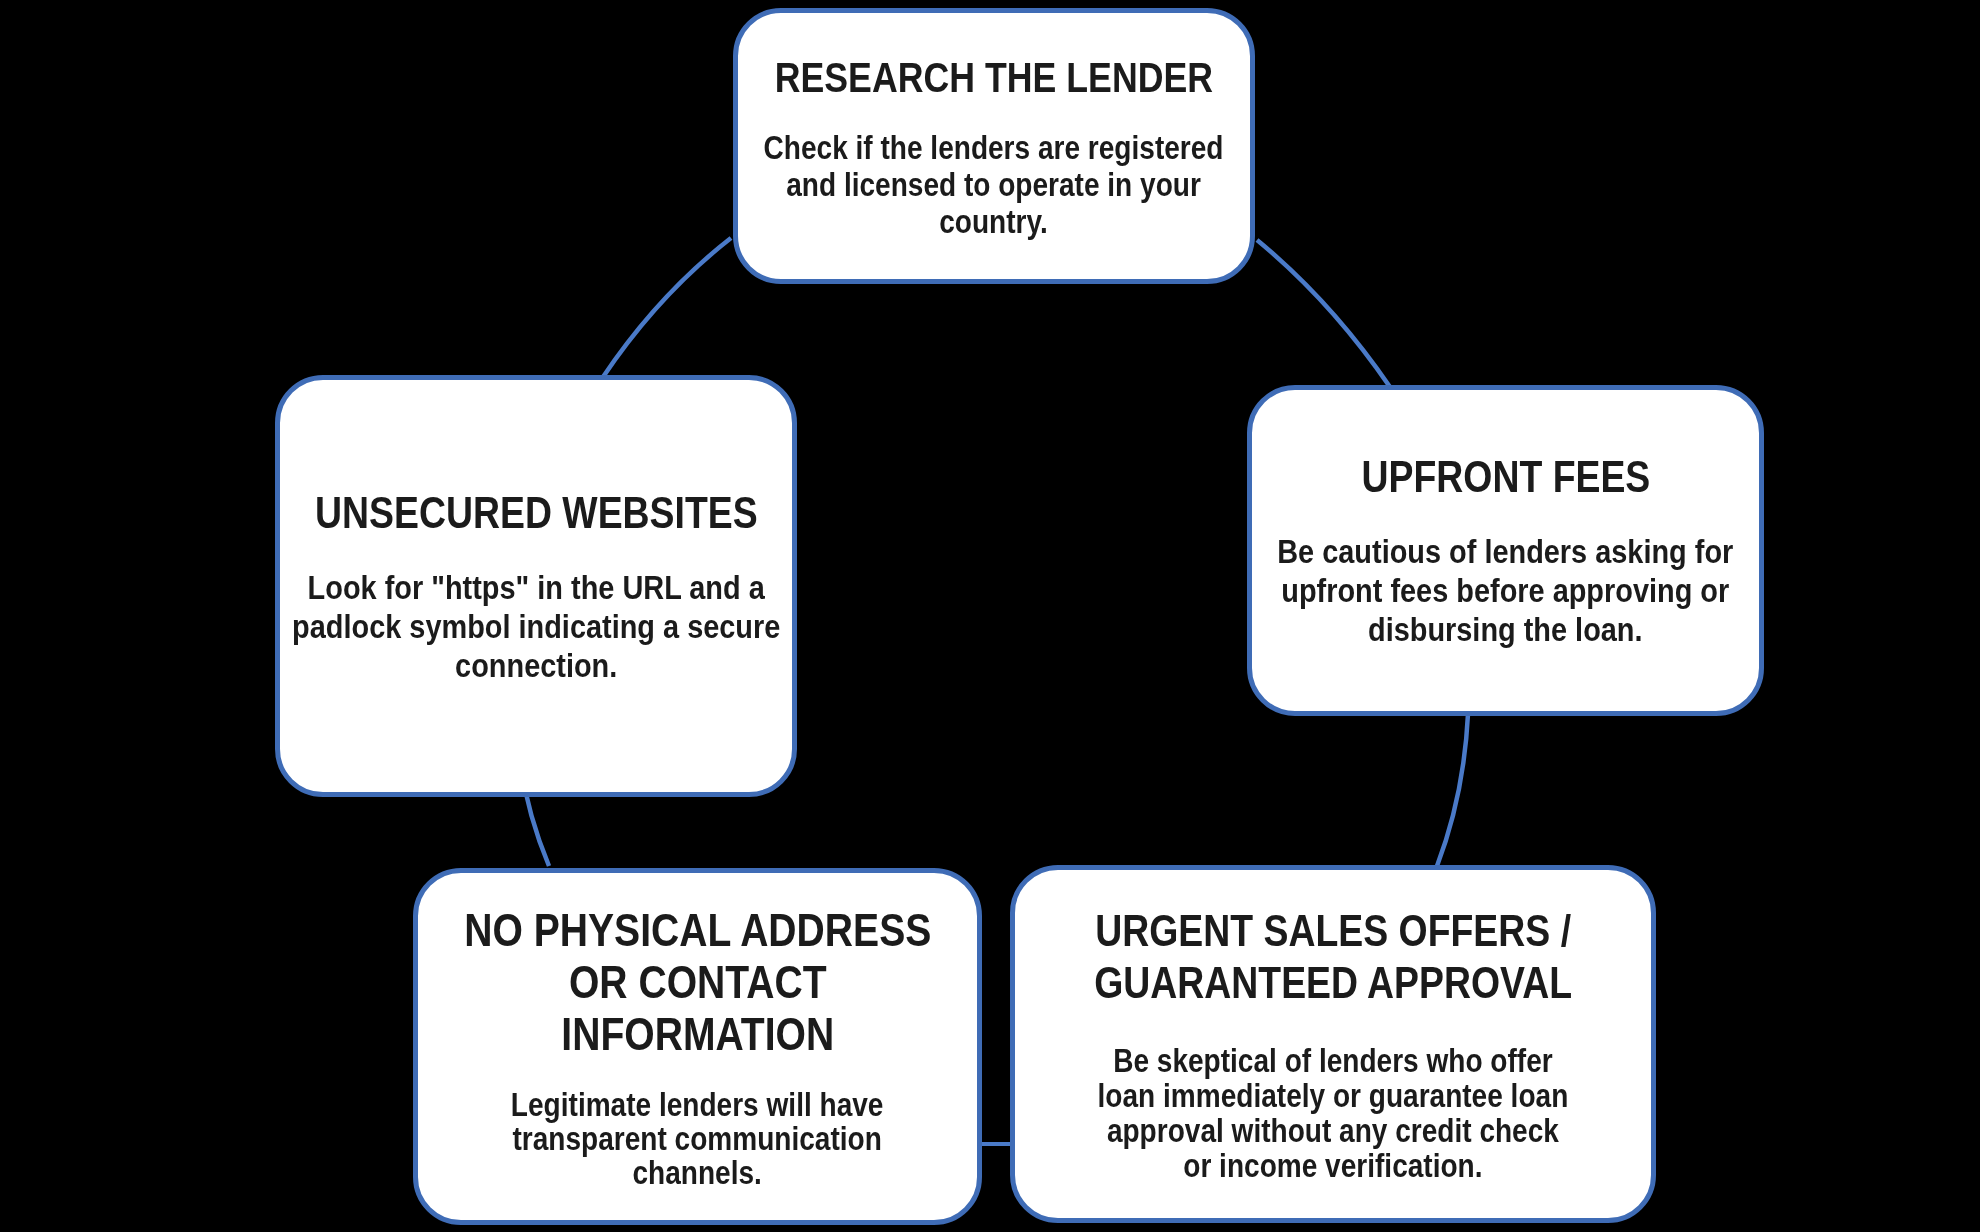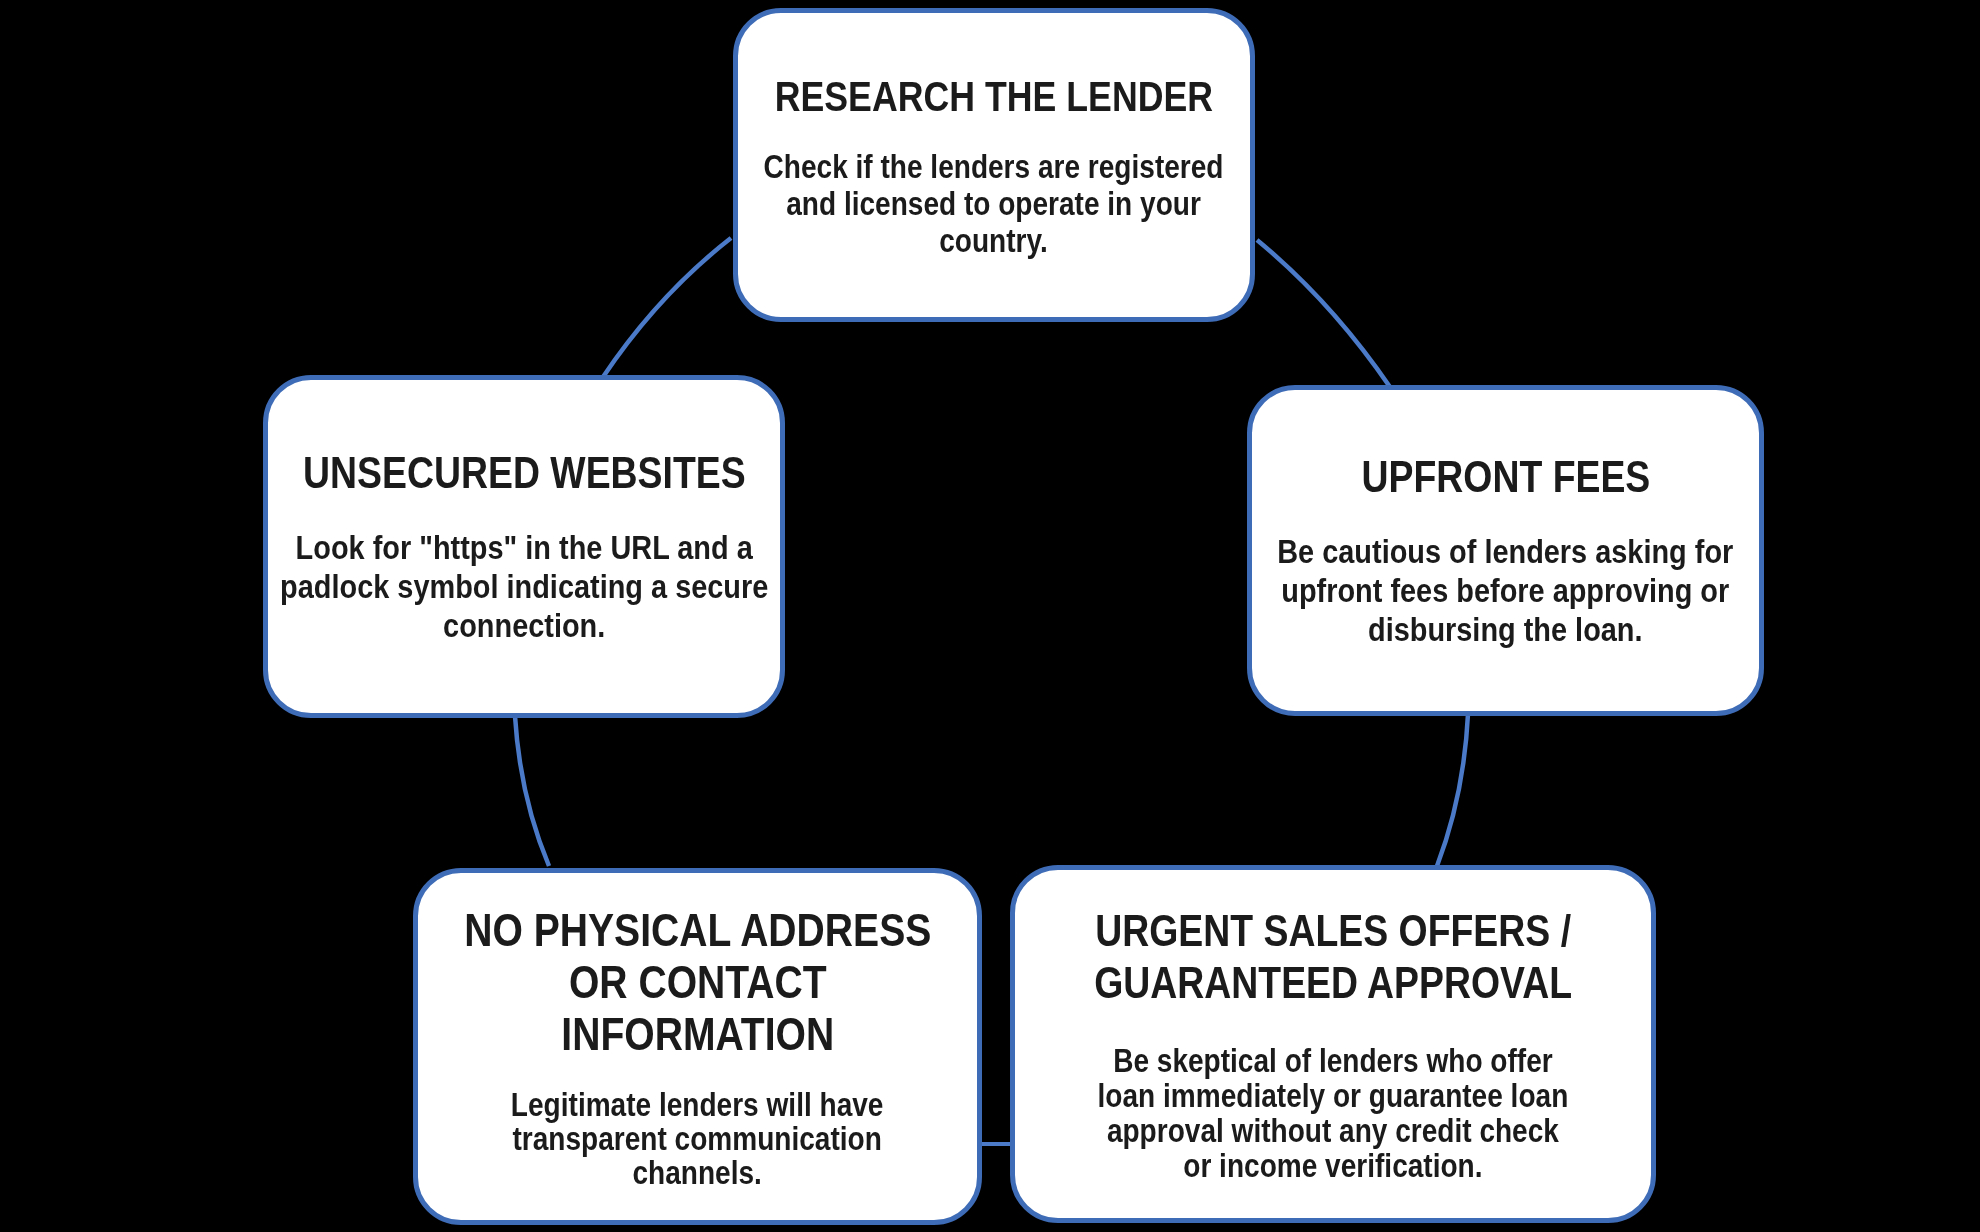--- a/index.html
+++ b/index.html
@@ -33,22 +33,22 @@
   .title,.body{
     font-weight:bold;
     white-space:nowrap;
     transform:scaleX(0.85);
     transform-origin:50% 50%;
   }
   .title{font-size:42px;line-height:50px;}
   .body{font-size:33px;line-height:37px;margin-top:26px;}
 
   
-  #n1{left:733px;top:8px;width:522px;height:314px;}
-  #n2{left:263px;top:375px;width:522px;height:343px;}
+  #n1{left:733px;top:8px;width:522px;height:276px;}
+  #n2{left:275px;top:375px;width:522px;height:422px;}
   #n3{left:1247px;top:385px;width:517px;height:331px;}
   #n4{left:413px;top:868px;width:569px;height:357px;}
   #n5{left:1010px;top:865px;width:646px;height:358px;}
 
   
   #n2 .title,#n3 .title{font-size:44px;}
   #n2 .body,#n3 .body{font-size:34px;line-height:39px;margin-top:30px;}
   #n4 .title{font-size:46px;line-height:52px;}
   #n4 .body{font-size:33px;line-height:34px;margin-top:28px;}
   #n5 .title{font-size:44px;line-height:52px;}

